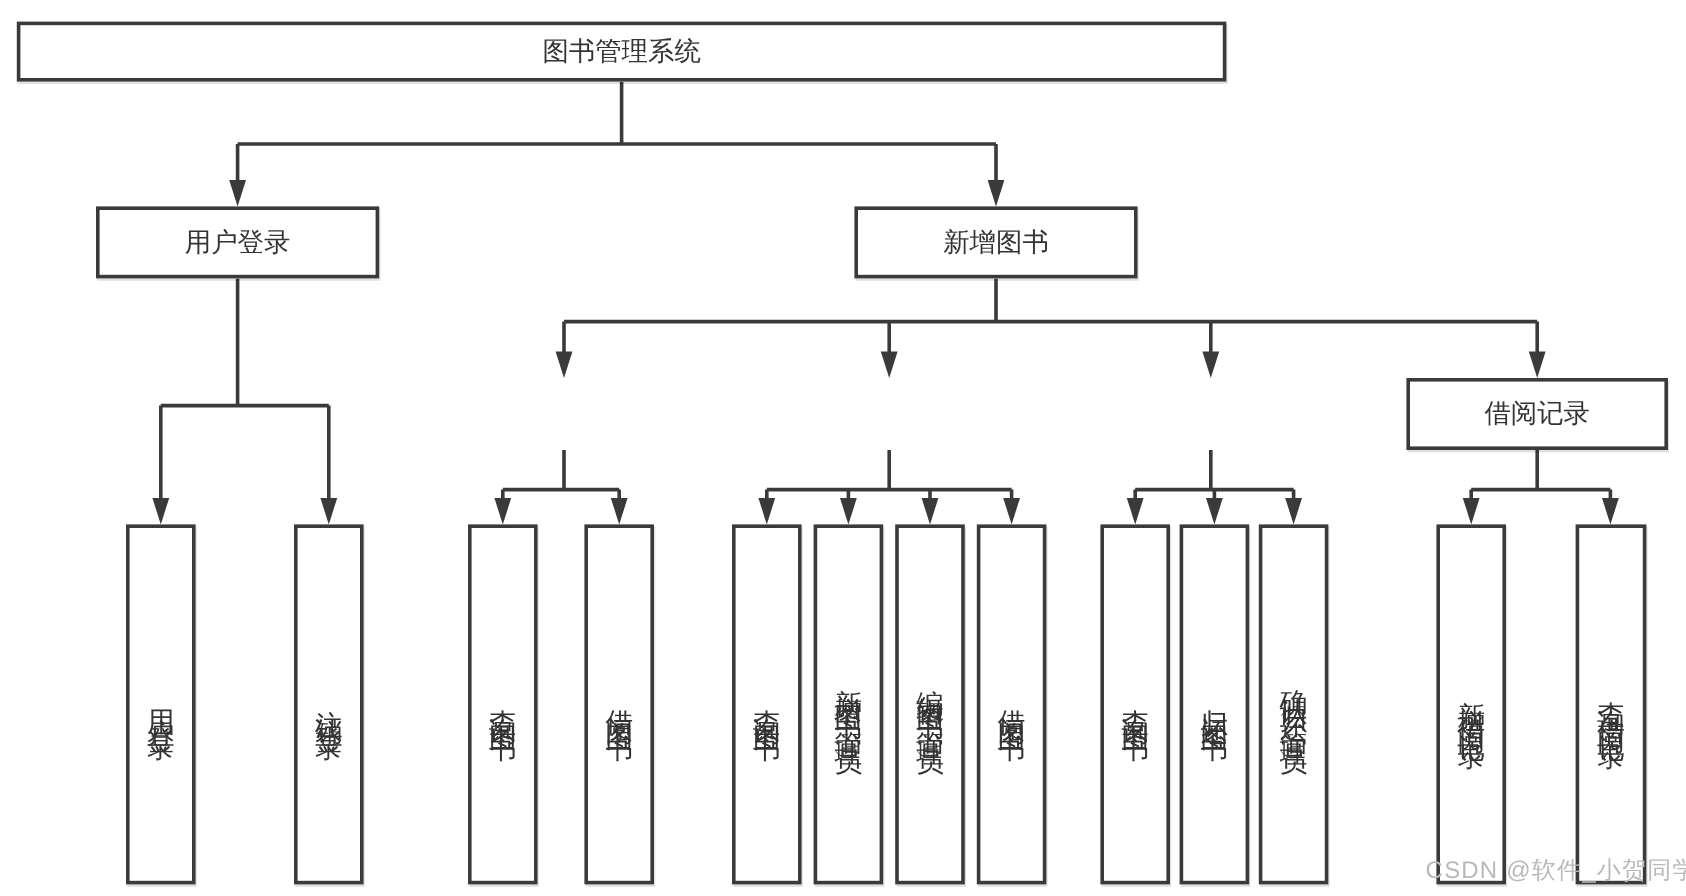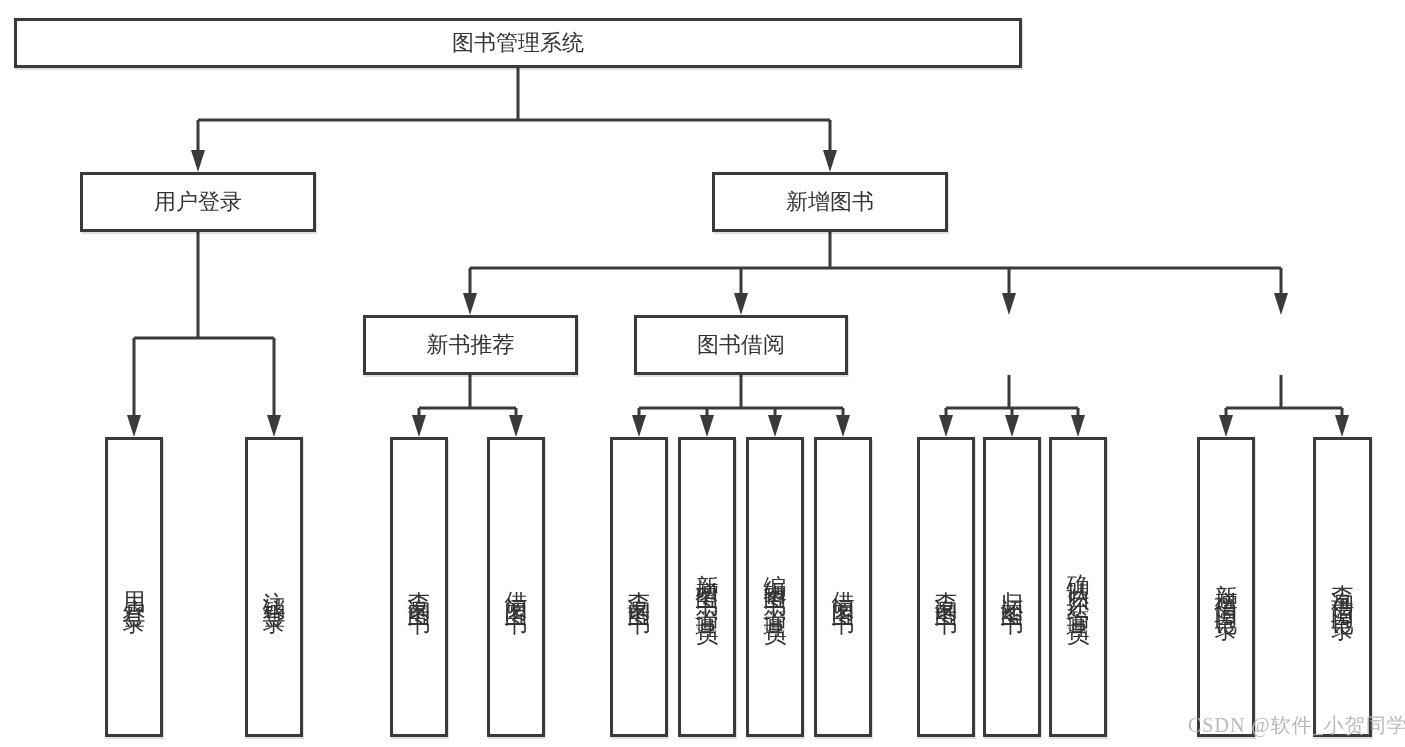--- a/index.html
+++ b/index.html
@@ -1,20 +1,20 @@
 <!DOCTYPE html>
 <html><head>
 <meta charset="utf-8">
 <style>
   html,body{margin:0;padding:0;background:#ffffff;}
   .canvas{
     position:relative;
     width:1405px;height:747px;
     background:#ffffff;
-    font-family:Liberation Serif, serif;
+    font-family:Liberation Sans, sans-serif;
     overflow:hidden;
   }
   .connectors{position:absolute;left:0;top:0;z-index:1;}
   .connectors path{fill:none;stroke:#3a3a3a;stroke-width:3;}
   .connectors polygon{fill:#3a3a3a;stroke:none;}
   .box{
     position:absolute;
     box-sizing:border-box;
     background:#ffffff;
     border:3px solid #3a3a3a;
@@ -90,25 +90,22 @@
     <span class="lbl">图书管理系统</span>
   </div>
 
   <div class="box" style="left:80px;top:172px;width:236px;height:60px">
     <span class="lbl">用户登录</span>
   </div>
   <div class="box" style="left:712px;top:172px;width:236px;height:60px">
     <span class="lbl">新增图书</span>
   </div>
 
-  <div class="box" style="left:363px;top:315px;width:215px;height:60px">
-    <span class="lbl">新书推荐</span>
-  </div>
-  <div class="box" style="left:634px;top:315px;width:214px;height:60px">
-    <span class="lbl">图书借阅</span>
+  <div class="box" style="left:1172px;top:315px;width:218px;height:60px">
+    <span class="lbl">借阅记录</span>
   </div>
 
   <div class="box v" style="left:105px;top:437px;width:58px;height:300px">
     <span class="lbl">用户登录</span>
   </div>
   <div class="box v" style="left:245px;top:437px;width:58px;height:300px">
     <span class="lbl">注销登录</span>
   </div>
 
   <div class="box v" style="left:390px;top:437px;width:58px;height:300px">

